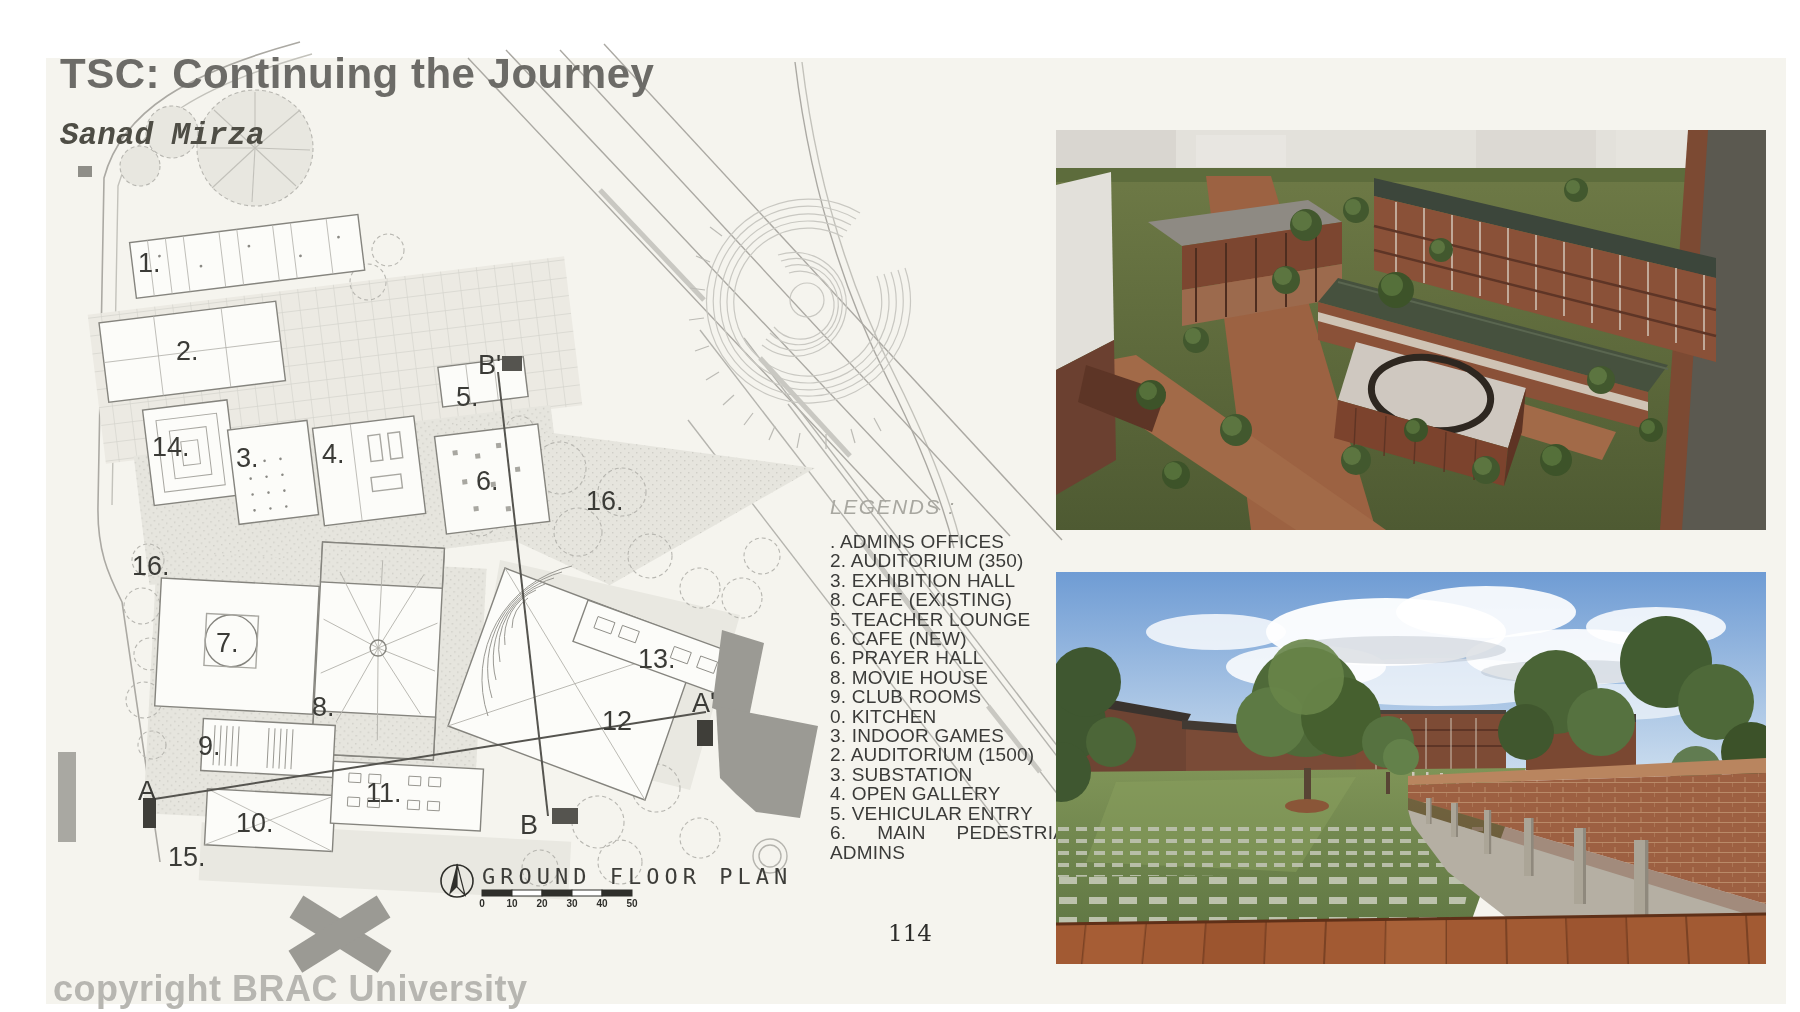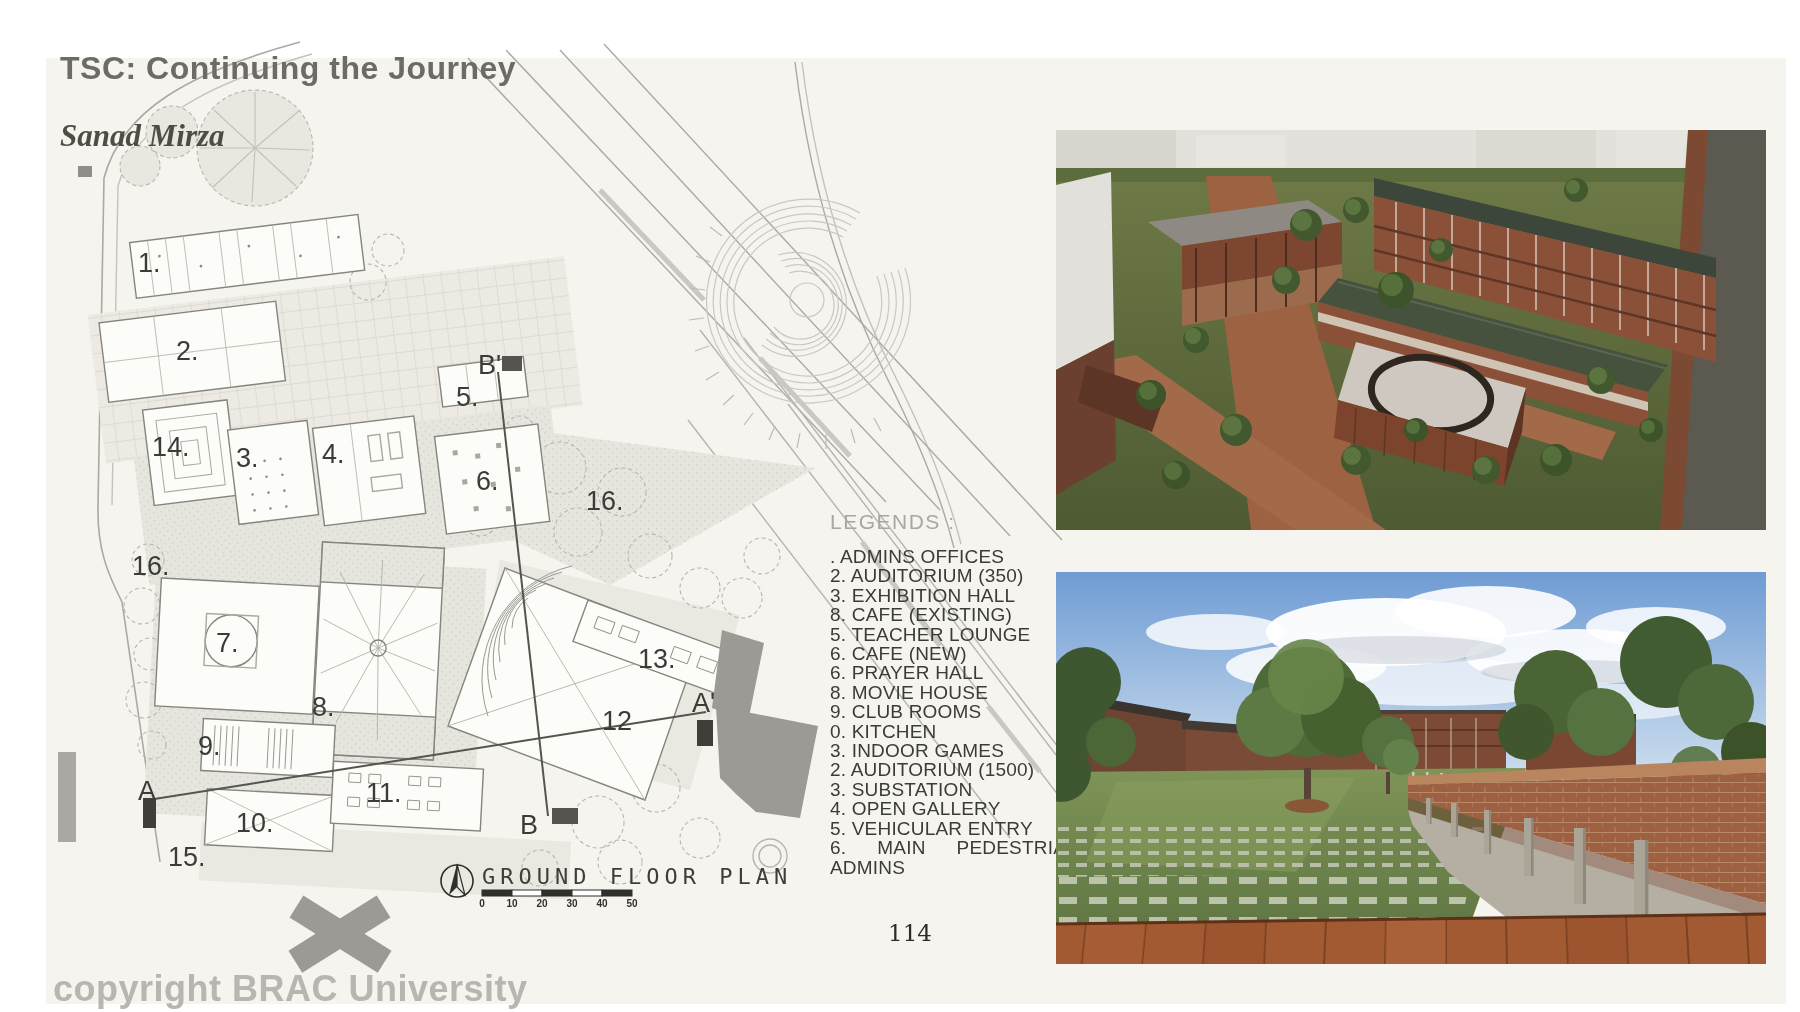--- a/index.html
+++ b/index.html
@@ -1,25 +1,25 @@
 <!DOCTYPE html>
 <html><head>
 <meta charset="utf-8">
 <style>
   html,body{margin:0;padding:0;}
   body{width:1800px;height:1012px;position:relative;overflow:hidden;background:#ffffff;
        font-family:"Liberation Sans",sans-serif;}
   .slide{position:absolute;left:46px;top:58px;right:14px;bottom:8px;background:#f5f4ee;}
-  .page-title{position:absolute;left:60px;top:50px;margin:0;font-size:32px;font-weight:700;
+  .page-title{position:absolute;left:60px;top:50px;margin:0;font-size:42px;font-weight:700;
        color:#6c6b67;letter-spacing:.5px;}
   .page-subtitle{position:absolute;left:60px;top:118px;margin:0;font-size:31px;font-weight:700;
-       font-style:italic;font-family:Liberation Serif, serif;color:#4e4d45;}
+       font-style:italic;font-family:Liberation Mono, monospace;color:#4e4d45;}
   .plan-svg{position:absolute;left:0;top:0;}
   .legend{position:absolute;left:830px;top:494px;width:272px;color:#3b3b39;}
-  .legend-title{font-size:21px;letter-spacing:1.5px;color:#a8a7a0;margin:16px 0 13px 0;}
+  .legend-title{font-size:21px;letter-spacing:1.5px;color:#a8a7a0;margin:1px 0 13px 0;font-style:italic;}
   .legend-item{font-size:19px;line-height:19.4px;letter-spacing:.2px;white-space:nowrap;}
   .legend-item.justify{white-space:normal;text-align:justify;text-align-last:justify;width:250px;}
   .copyright{position:absolute;left:53px;top:968px;font-size:36px;font-weight:700;
        color:#b7b6b1;letter-spacing:.5px;}
   .page-number{position:absolute;left:888px;top:920px;font-size:23px;
        font-family:"DejaVu Serif",serif;color:#2c2c2a;}
   .render{position:absolute;overflow:hidden;}
   .render svg{display:block;}
   .render-top{left:1056px;top:130px;width:710px;height:400px;}
   .render-bottom{left:1056px;top:572px;width:710px;height:392px;}

